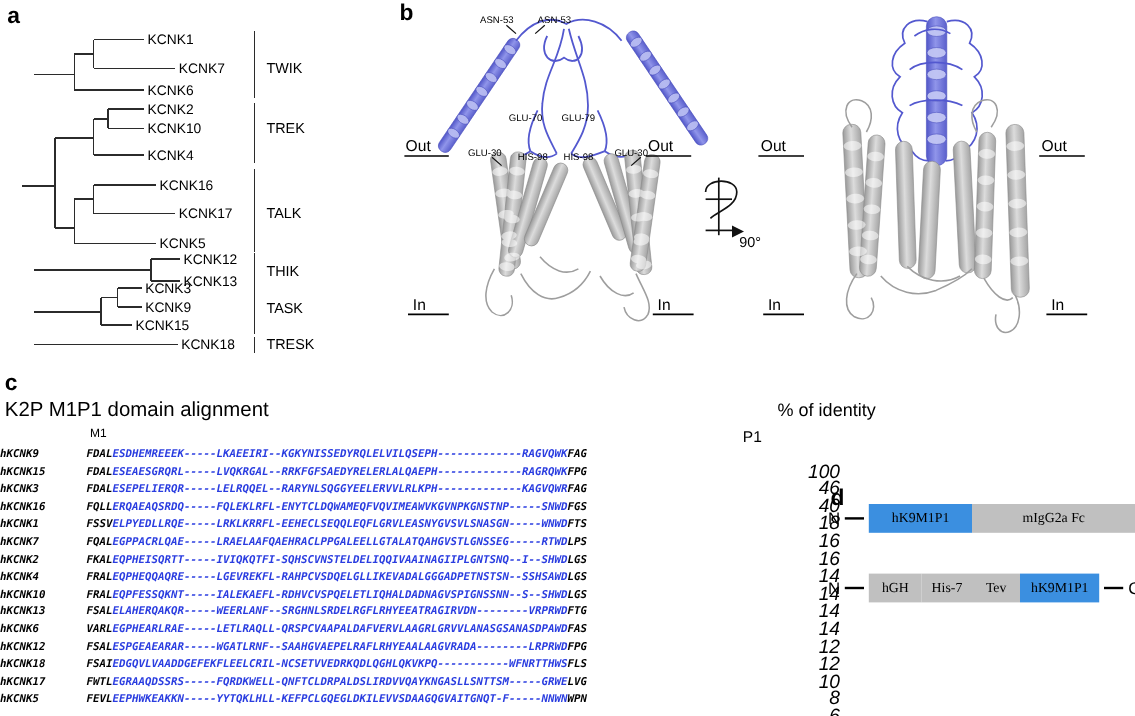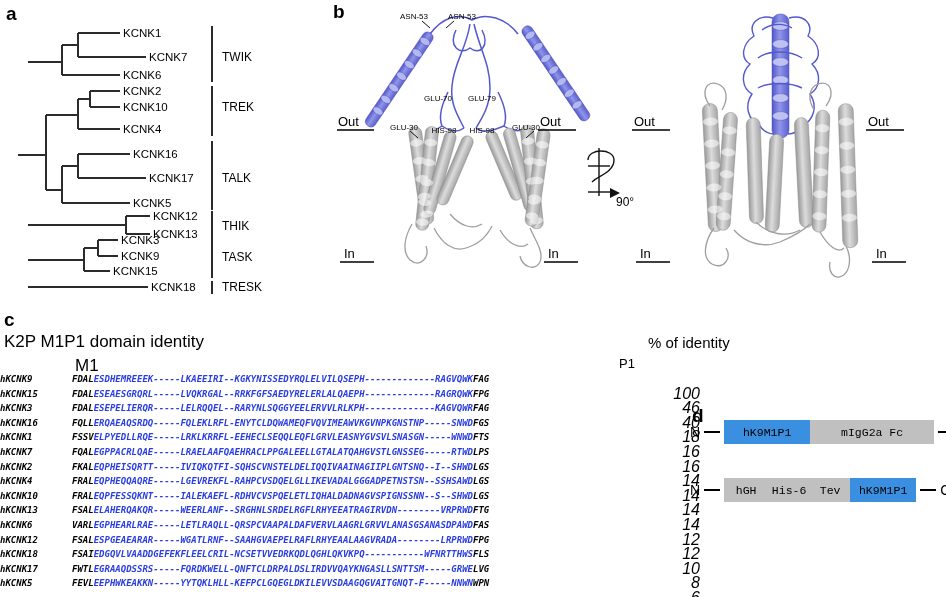--- a/index.html
+++ b/index.html
@@ -56,21 +56,21 @@
     font-size:17px;
     white-space:nowrap;
   }
   #identity-title{
     position:absolute;left:648px;top:24px;
     font-size:15px;
     white-space:nowrap;
   }
   #m1-marker{
     position:absolute;left:75px;top:46px;
-    font-size:17px;
+    font-size:10px;
   }
   #p1-marker{
     position:absolute;left:602px;top:46px;
     font-size:13px;
     margin-left:17px;
   }
   #aln-rows{
     position:absolute;left:0;top:62px;
     font-family:"DejaVu Sans Mono", monospace;
     font-size:9px;
@@ -105,21 +105,21 @@
     font-family:"Liberation Sans", sans-serif;
   }
   .linker{
     height:1.6px;
     background:#000;
   }
   .seg{
     height:24px;
     display:flex;align-items:center;justify-content:center;
     font-size:11.5px;
-    font-family:Liberation Mono, monospace;
+    font-family:Liberation Serif, serif;
     color:#000;
     box-sizing:border-box;
   }
   .seg-grey{background:#c0c0c0;}
   .seg-blue{background:#3b8fe0;}
 </style>
 </head>
 <body>
 
 <div id="panel-a">
@@ -467,41 +467,41 @@
         <line x1="306" y1="262" x2="340" y2="262" stroke="#000" stroke-width="1.4"></line>
         <text class="struct-label" x="546" y="258">In</text>
         <line x1="542" y1="262" x2="576" y2="262" stroke="#000" stroke-width="1.4"></line>
       </g>
     </g>
   </svg>
 </div>
 
 <div id="panel-c">
   <div class="panel-letter" style="left:4px;top:0px;">c</div>
-  <div id="aln-title">K2P M1P1 domain identity</div>
+  <div id="aln-title">K2P M1P1 domain alignment</div>
   <div id="identity-title">% of identity</div>
   <div id="m1-marker">M1</div>
   <div id="p1-marker">P1</div>
   <div id="aln-rows"><div class="aln-row-wrap"><div class="aln-row"><span class="aln-name">hKCNK9</span><span class="aln-seq"><span>FDAL</span><span class="b">ESDHEMREEEK-----LKAEEIRI--KGKYNISSEDYRQLELVILQSEPH-------------RAGVQWK</span><span>FAG</span></span></div><span class="aln-pct">100</span></div><div class="aln-row-wrap"><div class="aln-row"><span class="aln-name">hKCNK15</span><span class="aln-seq"><span>FDAL</span><span class="b">ESEAESGRQRL-----LVQKRGAL--RRKFGFSAEDYRELERLALQAEPH-------------RAGRQWK</span><span>FPG</span></span></div><span class="aln-pct">46</span></div><div class="aln-row-wrap"><div class="aln-row"><span class="aln-name">hKCNK3</span><span class="aln-seq"><span>FDAL</span><span class="b">ESEPELIERQR-----LELRQQEL--RARYNLSQGGYEELERVVLRLKPH-------------KAGVQWR</span><span>FAG</span></span></div><span class="aln-pct">40</span></div><div class="aln-row-wrap"><div class="aln-row"><span class="aln-name">hKCNK16</span><span class="aln-seq"><span>FQLL</span><span class="b">ERQAEAQSRDQ-----FQLEKLRFL-ENYTCLDQWAMEQFVQVIMEAWVKGVNPKGNSTNP-----SNWD</span><span>FGS</span></span></div><span class="aln-pct">18</span></div><div class="aln-row-wrap"><div class="aln-row"><span class="aln-name">hKCNK1</span><span class="aln-seq"><span>FSSV</span><span class="b">ELPYEDLLRQE-----LRKLKRRFL-EEHECLSEQQLEQFLGRVLEASNYGVSVLSNASGN-----WNWD</span><span>FTS</span></span></div><span class="aln-pct">16</span></div><div class="aln-row-wrap"><div class="aln-row"><span class="aln-name">hKCNK7</span><span class="aln-seq"><span>FQAL</span><span class="b">EGPPACRLQAE-----LRAELAAFQAEHRACLPPGALEELLGTALATQAHGVSTLGNSSEG-----RTWD</span><span>LPS</span></span></div><span class="aln-pct">16</span></div><div class="aln-row-wrap"><div class="aln-row"><span class="aln-name">hKCNK2</span><span class="aln-seq"><span>FKAL</span><span class="b">EQPHEISQRTT-----IVIQKQTFI-SQHSCVNSTELDELIQQIVAAINAGIIPLGNTSNQ--I--SHWD</span><span>LGS</span></span></div><span class="aln-pct">14</span></div><div class="aln-row-wrap"><div class="aln-row"><span class="aln-name">hKCNK4</span><span class="aln-seq"><span>FRAL</span><span class="b">EQPHEQQAQRE-----LGEVREKFL-RAHPCVSDQELGLLIKEVADALGGGADPETNSTSN--SSHSAWD</span><span>LGS</span></span></div><span class="aln-pct">14</span></div><div class="aln-row-wrap"><div class="aln-row"><span class="aln-name">hKCNK10</span><span class="aln-seq"><span>FRAL</span><span class="b">EQPFESSQKNT-----IALEKAEFL-RDHVCVSPQELETLIQHALDADNAGVSPIGNSSNN--S--SHWD</span><span>LGS</span></span></div><span class="aln-pct">14</span></div><div class="aln-row-wrap"><div class="aln-row"><span class="aln-name">hKCNK13</span><span class="aln-seq"><span>FSAL</span><span class="b">ELAHERQAKQR-----WEERLANF--SRGHNLSRDELRGFLRHYEEATRAGIRVDN--------VRPRWD</span><span>FTG</span></span></div><span class="aln-pct">14</span></div><div class="aln-row-wrap"><div class="aln-row"><span class="aln-name">hKCNK6</span><span class="aln-seq"><span>VARL</span><span class="b">EGPHEARLRAE-----LETLRAQLL-QRSPCVAAPALDAFVERVLAAGRLGRVVLANASGSANASDPAWD</span><span>FAS</span></span></div><span class="aln-pct">12</span></div><div class="aln-row-wrap"><div class="aln-row"><span class="aln-name">hKCNK12</span><span class="aln-seq"><span>FSAL</span><span class="b">ESPGEAEARAR-----WGATLRNF--SAAHGVAEPELRAFLRHYEAALAAGVRADA--------LRPRWD</span><span>FPG</span></span></div><span class="aln-pct">12</span></div><div class="aln-row-wrap"><div class="aln-row"><span class="aln-name">hKCNK18</span><span class="aln-seq"><span>FSAI</span><span class="b">EDGQVLVAADDGEFEKFLEELCRIL-NCSETVVEDRKQDLQGHLQKVKPQ-----------WFNRTTHWS</span><span>FLS</span></span></div><span class="aln-pct">10</span></div><div class="aln-row-wrap"><div class="aln-row"><span class="aln-name">hKCNK17</span><span class="aln-seq"><span>FWTL</span><span class="b">EGRAAQDSSRS-----FQRDKWELL-QNFTCLDRPALDSLIRDVVQAYKNGASLLSNTTSM-----GRWE</span><span>LVG</span></span></div><span class="aln-pct">8</span></div><div class="aln-row-wrap"><div class="aln-row"><span class="aln-name">hKCNK5</span><span class="aln-seq"><span>FEVL</span><span class="b">EEPHWKEAKKN-----YYTQKLHLL-KEFPCLGQEGLDKILEVVSDAAGQGVAITGNQT-F-----NNWN</span><span>WPN</span></span></div><span class="aln-pct">6</span></div></div>
 </div>
 
 <div id="panel-d">
   <div class="panel-letter" style="left:2px;top:16px;">d</div>
   <div id="constructs-container">
       <div class="construct" style="left: 0px; top: 30px;">
         <span class="term">N</span>
         <span class="linker" style="width: 16px; margin: 0px 4px;"></span>
         <span class="seg seg-blue" style="width: 86px;">hK9M1P1</span>
-        <span class="seg seg-grey" style="width: 124px;">mIgG2a Fc</span>
+        <span class="seg seg-grey" style="width: 136px;">mIgG2a Fc</span>
         <span class="linker" style="width: 16px; margin: 0px 4px;"></span>
       </div>
       <div class="construct" style="left: 0px; top: 88px;">
         <span class="term">N</span>
         <span class="linker" style="width: 16px; margin: 0px 4px;"></span>
         <span class="seg seg-grey" style="width: 44px;">hGH</span>
-        <span class="seg seg-grey" style="width: 42px;">His-6</span>
+        <span class="seg seg-grey" style="width: 42px;">His-7</span>
         <span class="seg seg-grey" style="width: 40px;">Tev</span>
         <span class="seg seg-blue" style="width: 66px;">hK9M1P1</span>
         <span class="linker" style="width: 16px; margin: 0px 4px;"></span>
         <span class="term">C</span>
       </div>
     </div>
 </div>
 
 </body></html>

